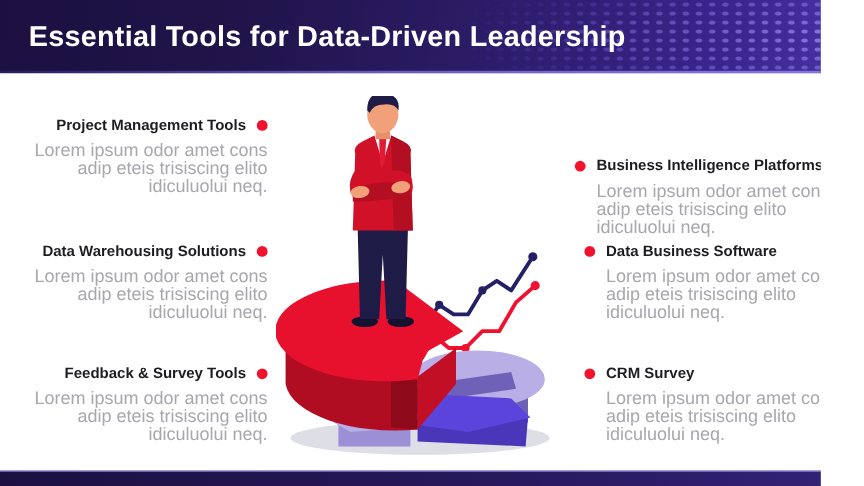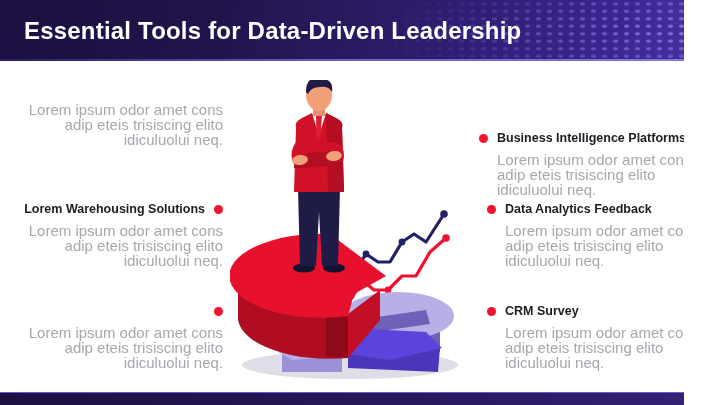--- a/index.html
+++ b/index.html
@@ -150,50 +150,55 @@
           <rect x="0" y="0" width="330" height="61" fill="url(#dotgrid)"></rect>
         </mask>
       </defs>
       <rect x="0" y="0" width="330" height="61" fill="url(#dotfade)" mask="url(#dotmask)"></rect>
     </svg>
     <div class="header-title">Essential Tools for Data-Driven Leadership</div>
     <div class="header-underline"></div>
   </div>
 
   <div class="item left item-l1">
+    <div class="item-head">
+      <div class="item-title">Project Management Tools</div>
+      <div class="bullet"></div>
+    </div>
     <div class="item-desc">Lorem ipsum odor amet cons adip eteis trisiscing elito idiculuolui neq.</div>
   </div>
 
   <div class="item left item-l2">
     <div class="item-head">
-      <div class="item-title">Lorem Warehousing Solutions</div>
+      <div class="item-title">Data Warehousing Solutions</div>
       <div class="bullet"></div>
     </div>
     <div class="item-desc">Lorem ipsum odor amet cons adip eteis trisiscing elito idiculuolui neq.</div>
   </div>
 
   <div class="item left item-l3">
     <div class="item-head">
+      <div class="item-title">Feedback &amp; Survey Tools</div>
       <div class="bullet"></div>
     </div>
     <div class="item-desc">Lorem ipsum odor amet cons adip eteis trisiscing elito idiculuolui neq.</div>
   </div>
 
   <div class="item right item-r1">
     <div class="item-head">
       <div class="bullet"></div>
       <div class="item-title">Business Intelligence Platforms</div>
     </div>
     <div class="item-desc">Lorem ipsum odor amet cons adip eteis trisiscing elito idiculuolui neq.</div>
   </div>
 
   <div class="item right item-r2">
     <div class="item-head">
       <div class="bullet"></div>
-      <div class="item-title">Data Analytics Feedback</div>
+      <div class="item-title">Data Business Software</div>
     </div>
     <div class="item-desc">Lorem ipsum odor amet cons adip eteis trisiscing elito idiculuolui neq.</div>
   </div>
 
   <div class="item right item-r3">
     <div class="item-head">
       <div class="bullet"></div>
       <div class="item-title">CRM Survey</div>
     </div>
     <div class="item-desc">Lorem ipsum odor amet cons adip eteis trisiscing elito idiculuolui neq.</div>

